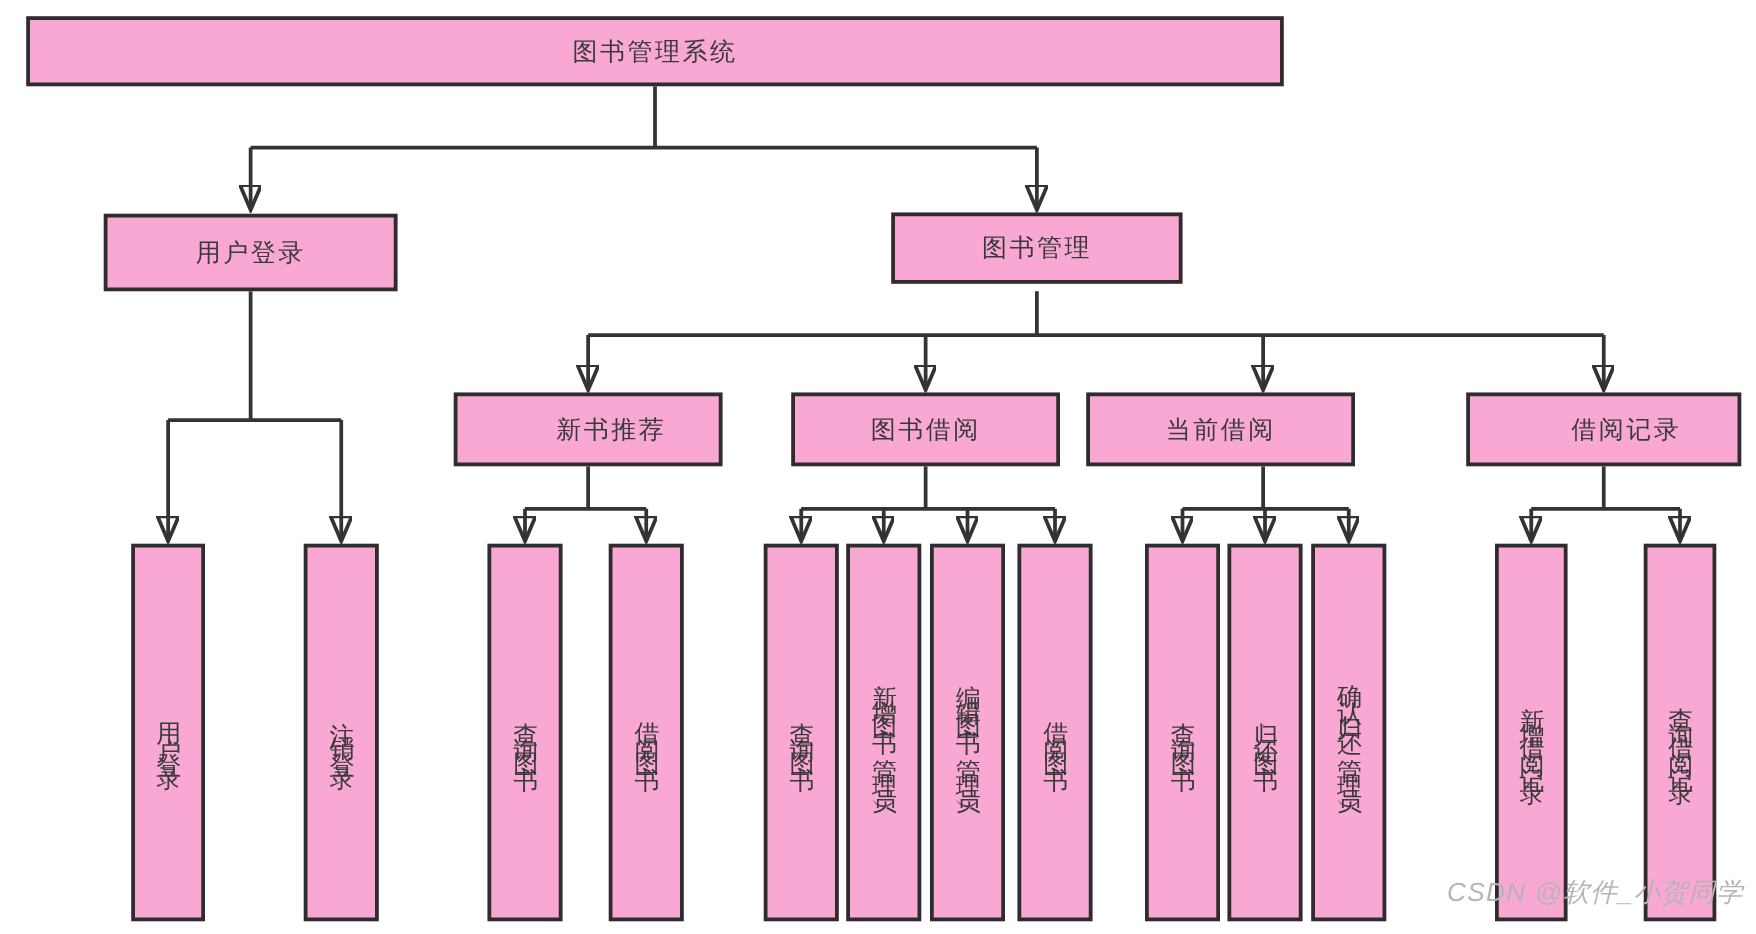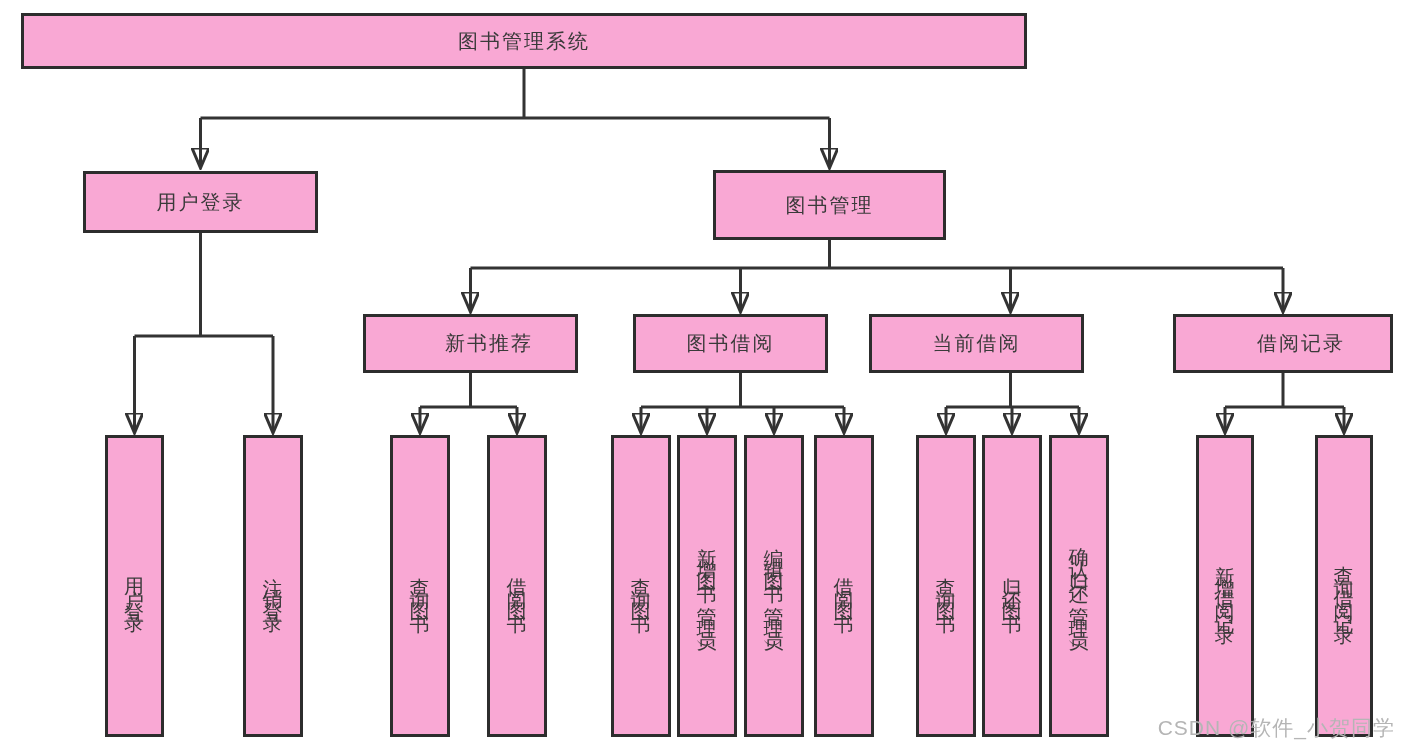--- a/index.html
+++ b/index.html
@@ -26,25 +26,26 @@
   .hbox{font-size:20px;letter-spacing:2px;white-space:nowrap;}
   .vbox span{
     writing-mode:vertical-rl;
     text-orientation:upright;
     font-size:20px;
     letter-spacing:12px;
     line-height:1;
   }
   .watermark{
     position:absolute;
-    right:10px;bottom:5px;
+    right:10px;bottom:19px;
     font-size:21px;
     letter-spacing:1px;
     color:var(--watermark,#b5b5b5);
     white-space:nowrap;
+    font-style:italic;
   }
 </style>
 </head>
 <body>
 
 <div class="canvas">
 
   <svg class="connector-layer" width="1405" height="747" viewBox="0 0 1405 747" xmlns="http://www.w3.org/2000/svg">
     <defs>
       <marker id="arw" markerUnits="userSpaceOnUse" markerWidth="22" markerHeight="18" refX="19" refY="8.5" orient="auto">
@@ -86,28 +87,28 @@
     <line x1="1344" y1="407" x2="1344" y2="432" marker-end="url(#arw)"></line>
   </svg>
 
   <div class="box hbox" style="left:21px;top:13px;width:1006px;height:56px;">
     <span>图书管理系统</span>
   </div>
 
   <div class="box hbox" style="left:83px;top:171px;width:235px;height:62px;">
     <span>用户登录</span>
   </div>
-  <div class="box hbox" style="left:713px;top:170px;width:233px;height:70px;">
+  <div class="box hbox" style="left:713px;top:170px;width:233px;height:57px;">
     <span>图书管理</span>
   </div>
 
   <div class="box hbox" style="left:363px;top:314px;width:215px;height:59px;padding-left:37px;">
     <span>新书推荐</span>
   </div>
-  <div class="box hbox" style="left:633px;top:314px;width:195px;height:59px;">
+  <div class="box hbox" style="left:633px;top:314px;width:215px;height:59px;">
     <span>图书借阅</span>
   </div>
   <div class="box hbox" style="left:869px;top:314px;width:215px;height:59px;">
     <span>当前借阅</span>
   </div>
   <div class="box hbox" style="left:1173px;top:314px;width:220px;height:59px;padding-left:36px;">
     <span>借阅记录</span>
   </div>
 
   <div class="box vbox" style="left:105px;top:435px;width:59px;height:302px;">

